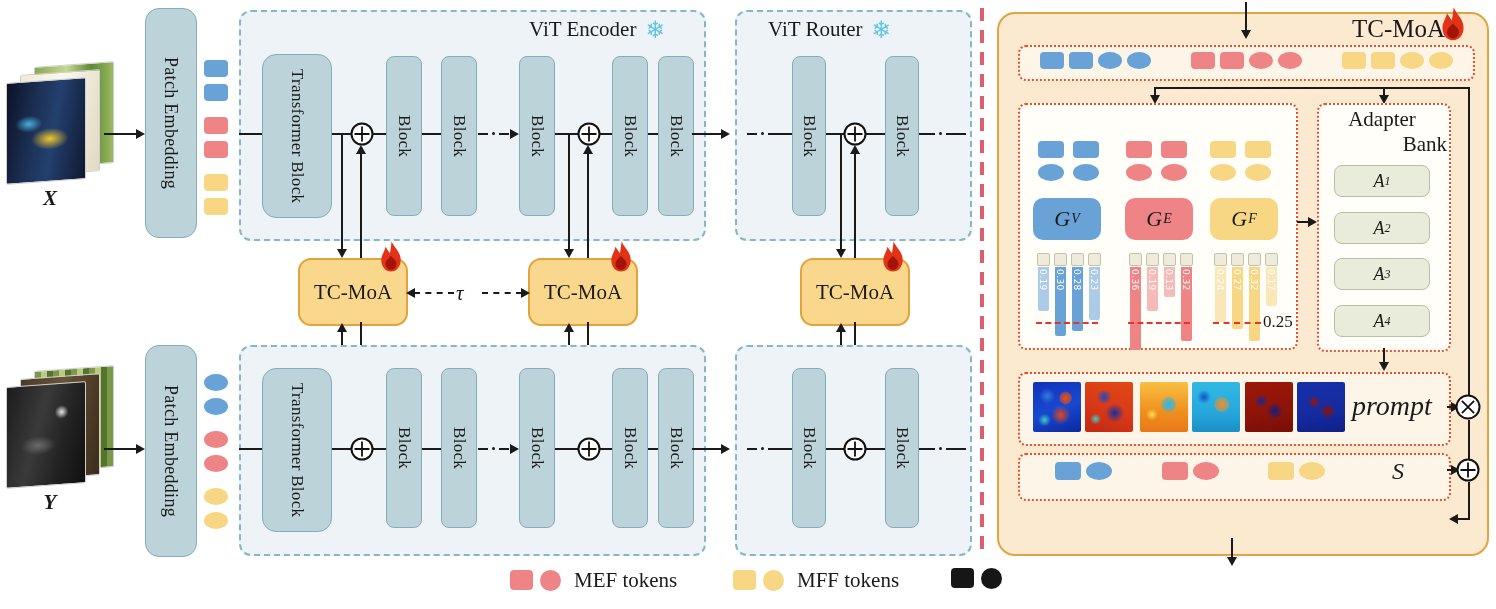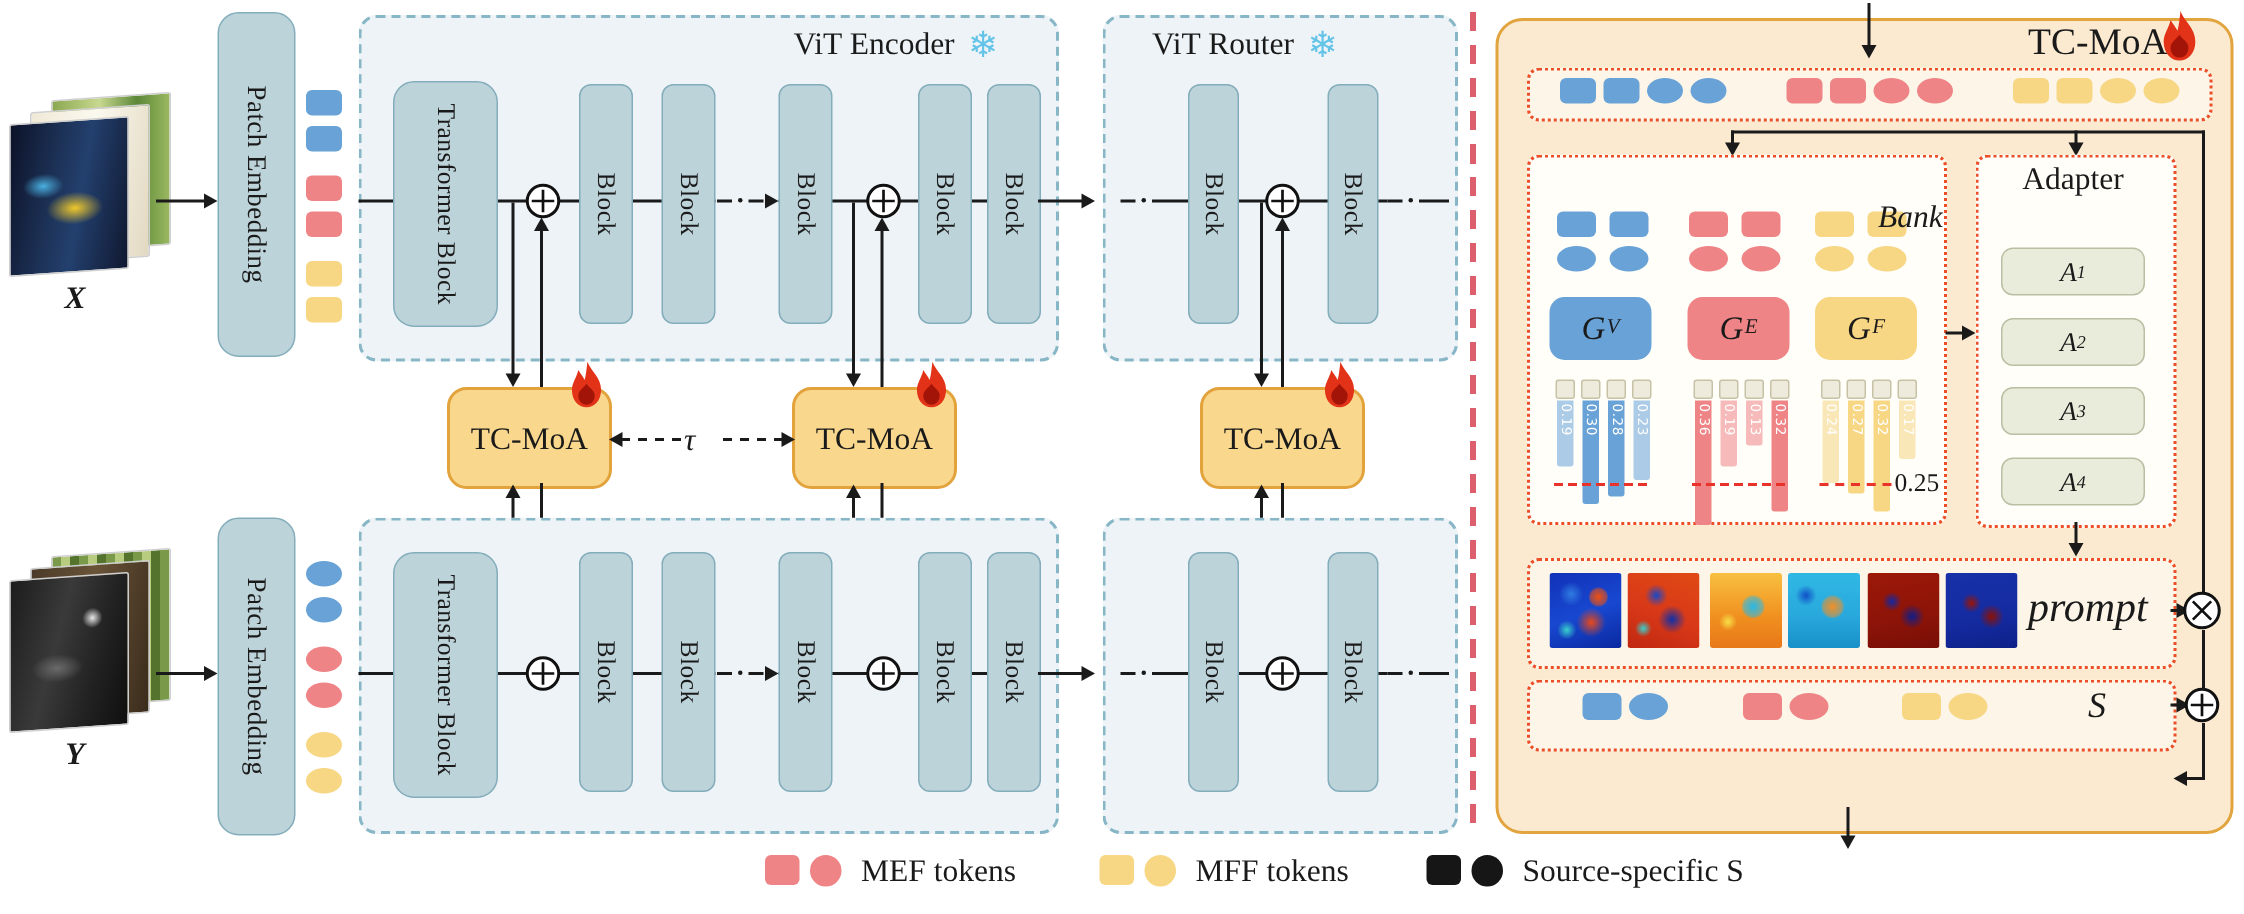--- a/index.html
+++ b/index.html
@@ -475,21 +475,21 @@
   <div class="thresh" style="left:1036px;top:322px;width:62px;"></div>
   <div class="thresh" style="left:1128px;top:322px;width:62px;"></div>
   <div class="thresh" style="left:1213px;top:322px;width:48px;"></div>
   <div class="title" style="left:1263px;top:312px;font-size:17px;">0.25</div>
 
   <div class="ln" style="left:1297px;top:221px;width:13px;height:2px;"></div>
   <div class="ah ah-r" style="left:1308px;top:217px;"></div>
 
   <div class="whitebox" style="left:1317px;top:103px;width:130px;height:245px;"></div>
   <div class="title" style="left:1317px;top:107px;width:130px;text-align:center;">Adapter</div>
-  <div class="title" style="left:1252px;top:132px;width:130px;text-align:left;font-style:italic;">Bank</div>
+  <div class="title" style="left:1317px;top:132px;width:130px;text-align:right;">Bank</div>
   <div class="abox" style="left:1334px;top:165px;">
       <span>A</span>
       <sub>1</sub>
     </div>
   <div class="abox" style="left:1334px;top:212px;">
       <span>A</span>
       <sub>2</sub>
     </div>
   <div class="abox" style="left:1334px;top:258px;">
       <span>A</span>
@@ -558,16 +558,15 @@
         <span class="tok sq" style="background: rgb(238, 132, 134);"></span>
         <span class="tok el" style="background: rgb(238, 132, 134);"></span>
       </span>
     <span class="lbl">MEF tokens</span>
   </div>
   <div class="legend-item" style="left:951px;top:568px;">
     <span style="display:flex;gap:7px;">
         <span class="tok sq dotted" style="background: rgb(22, 22, 22);"></span>
         <span class="tok el dotted" style="background: rgb(22, 22, 22);"></span>
       </span>
-    <span class="lbl">Source-specific S</span>
   </div>
 
 </div>
 
 </body></html>

